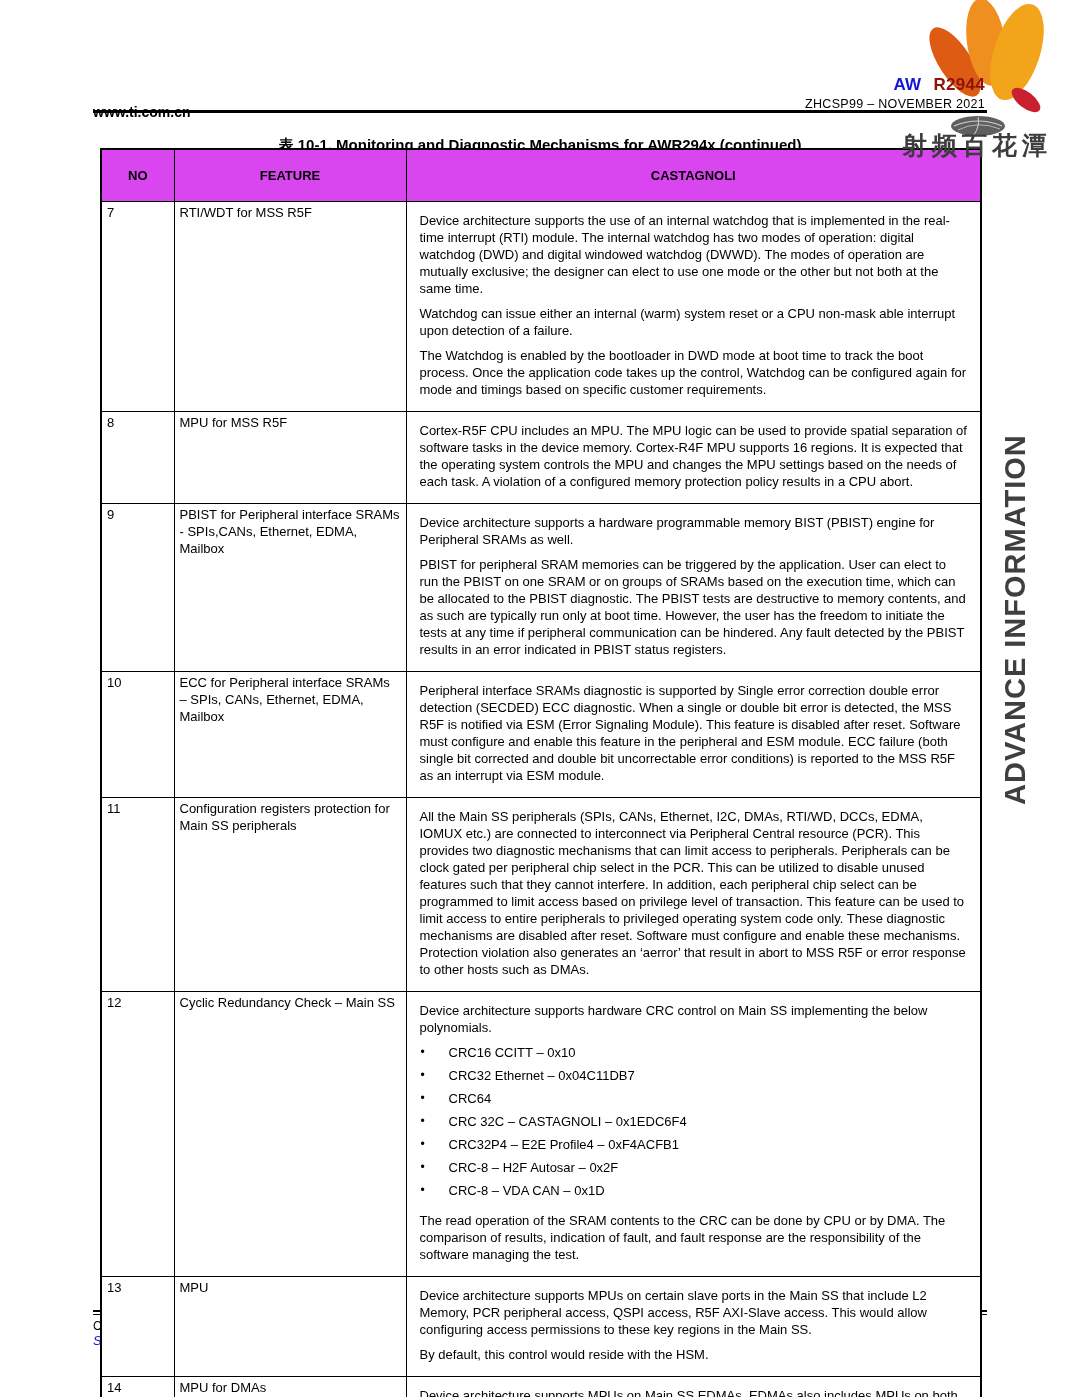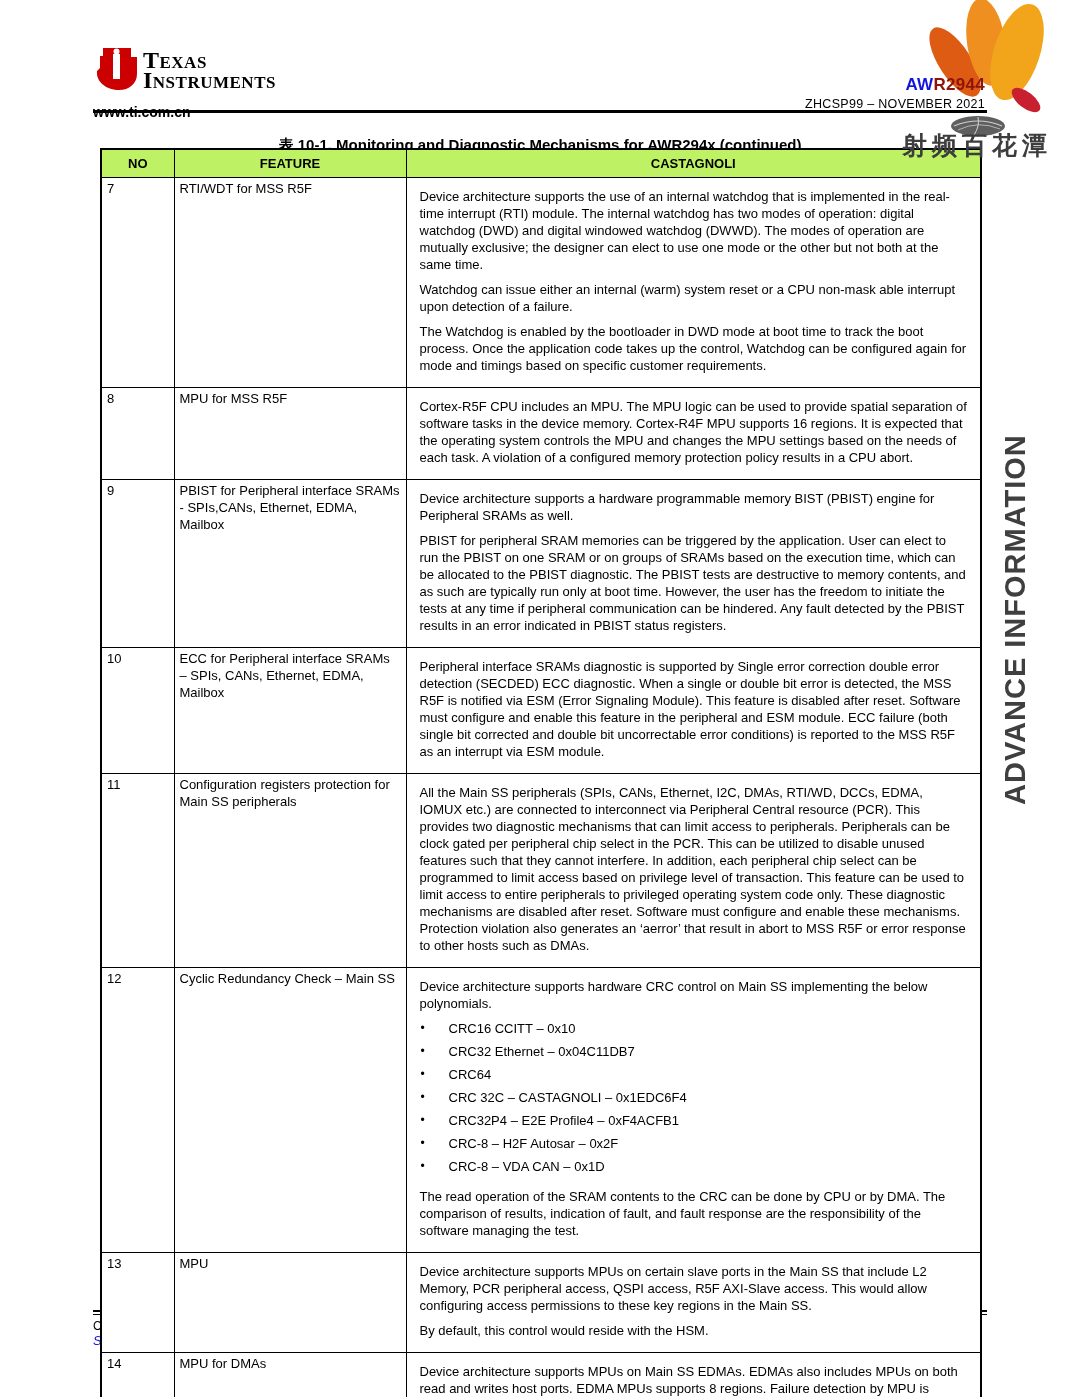--- a/index.html
+++ b/index.html
@@ -9,36 +9,36 @@
   
   .logo-row{position:absolute;top:46px;left:94px;display:flex;align-items:flex-start;z-index:3;}
   .brand{margin-left:5px;font-family:"Liberation Serif", serif;font-weight:bold;
          font-variant:small-caps;line-height:20px;margin-top:4px;}
   .brand .l1{font-size:24px;letter-spacing:.5px;}
   .brand .l2{font-size:24px;letter-spacing:.5px;}
   .website{position:absolute;top:104px;left:93px;font-size:14px;font-weight:bold;z-index:3;}
   .hdr-right{position:absolute;top:75px;left:650px;width:335px;text-align:right;z-index:4;}
   .partnum{font-size:17px;font-weight:bold;letter-spacing:.3px;}
   .partnum .pn-blue{color:#1414e0;}
-  .partnum .pn-red{color:#8e1309;}
+  .partnum .pn-red{color:#8e1309;margin-left:12px;}
   .docline{font-size:12.5px;margin-top:2px;letter-spacing:.3px;}
   .hdr-rule{position:absolute;top:110px;left:93px;width:894px;height:3px;background:#000;z-index:2;}
 
   .flame{position:absolute;top:0;left:922px;z-index:1;}
   .cjk-watermark{position:absolute;top:129px;left:902px;z-index:6;font-size:25px;font-weight:bold;
                  color:#3d3d3d;letter-spacing:5px;white-space:nowrap;
                  font-family:"DejaVu Sans", sans-serif;}
 
   
   .tbl-title{position:absolute;top:129px;left:93px;width:894px;text-align:center;
              font-size:15px;font-weight:bold;z-index:2;margin-top:7px;}
   table.main{position:absolute;top:148px;left:100px;width:880px;border-collapse:collapse;
              table-layout:fixed;border:2px solid #000;background:#fff;z-index:2;}
-  table.main th{background:#bef264;border:1px solid #000;font-size:13px;font-weight:bold;
-                text-align:center;padding:6px 4px;}
+  table.main th{background:#d946ef;border:1px solid #000;font-size:13px;font-weight:bold;
+                text-align:center;padding:18px 4px;}
   table.main td{border:1px solid #000;font-size:13px;line-height:17px;vertical-align:top;
                 padding:2px 5px 5px 5px;}
   td.no-cell{padding-left:6px;}
   .para{margin:8px;}
   .bullet{display:flex;margin:6px 0 0 2px;}
   .bullet .dot{flex:none;width:28px;padding-left:7px;font-size:12px;}
   .bullet + .para{margin-top:13px;}
 
   
   .advance{position:absolute;top:420px;left:999px;height:385px;writing-mode:vertical-rl;
@@ -68,31 +68,20 @@
     <ellipse cx="95" cy="52" rx="23" ry="50" fill="#F2A51A" transform="rotate(18 95 52)"></ellipse>
     <ellipse cx="104" cy="100" rx="17" ry="8" fill="#C8202F" transform="rotate(38 104 100)"></ellipse>
     <g>
       <ellipse cx="56" cy="126" rx="27" ry="10" fill="#5f5f5f"></ellipse>
       <path d="M32 126 Q56 116 80 126" stroke="#cfcfcf" stroke-width="1.2" fill="none"></path>
       <path d="M36 130 Q56 120 78 129" stroke="#b5b5b5" stroke-width="1" fill="none"></path>
       <path d="M56 117 Q58 126 52 135" stroke="#d8d8d8" stroke-width="1" fill="none"></path>
     </g>
   </svg>
 
-  <div class="logo-row">
-    <svg width="44" height="48" viewBox="0 0 44 48">
-      <path d="M9 2 h28 v9 h6 v17 c0 10 -9 17 -20 16 C 11 43 2 35 3 25 l3 -3 v-12 h3 z" fill="#cc0000"></path>
-      <rect x="19" y="8" width="7" height="25" fill="#ffffff"></rect>
-      <circle cx="22.5" cy="5.5" r="3" fill="#ffffff"></circle>
-    </svg>
-    <div class="brand">
-      <div class="l1">Texas</div>
-      <div class="l2">Instruments</div>
-    </div>
-  </div>
 
   <div class="website">www.ti.com.cn</div>
 
   <div class="hdr-right">
     <div class="partnum"><span class="pn-blue">AW</span><span class="pn-red">R2944</span></div>
     <div class="docline">ZHCSP99  –  NOVEMBER 2021</div>
   </div>
 
   <div class="hdr-rule"></div>
   <div class="cjk-watermark">射频百花潭</div>

